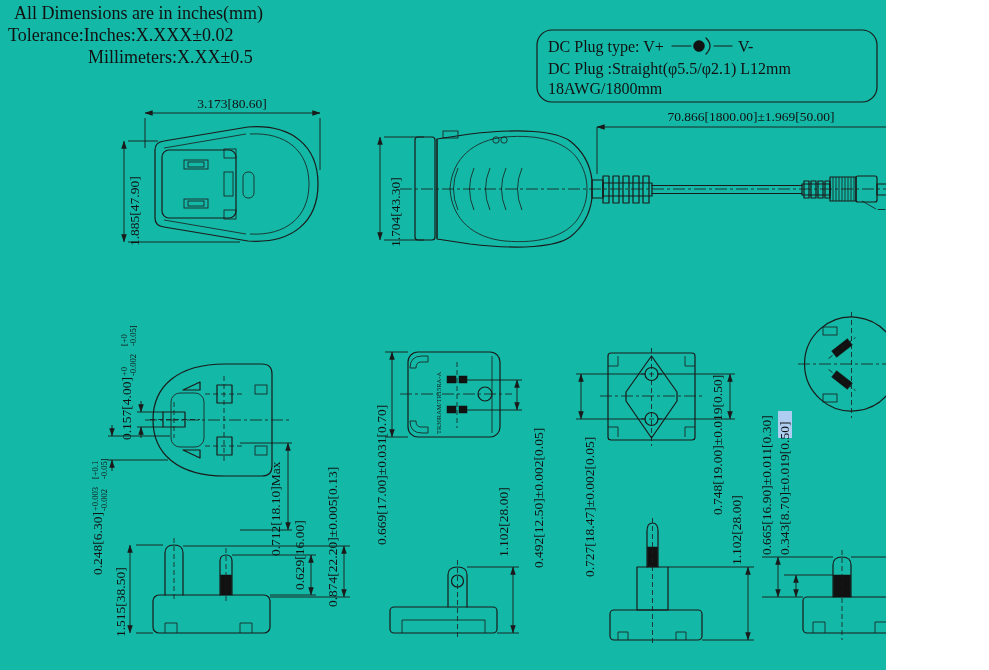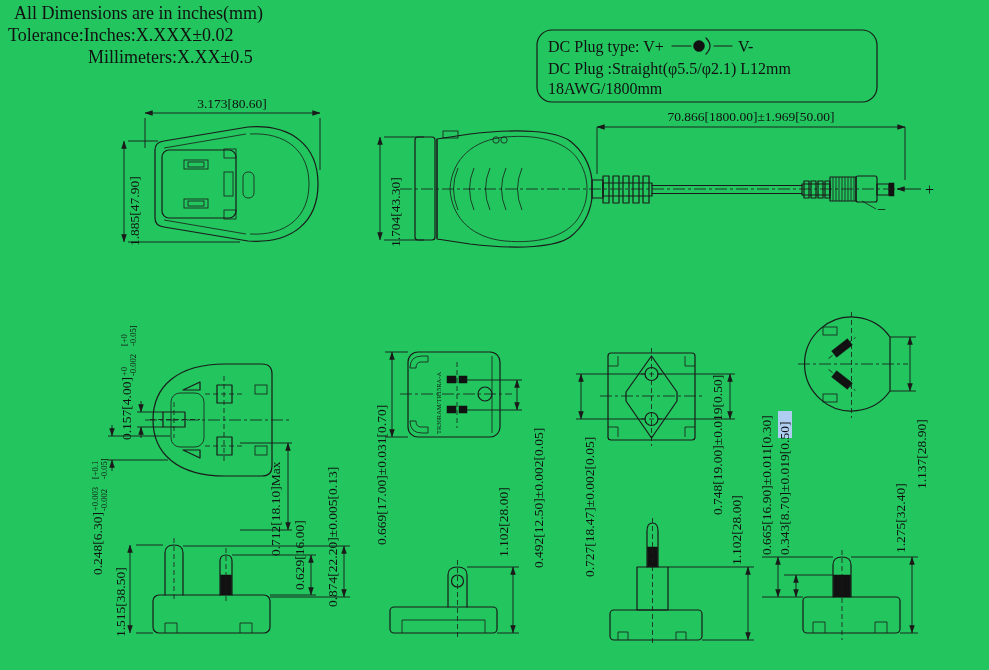--- a/index.html
+++ b/index.html
@@ -1,16 +1,16 @@
 <!DOCTYPE html>
 <html><head>
 <meta charset="utf-8">
 <style>
   html,body{margin:0;padding:0;background:#fff;}
-  .canvas{position:relative;width:989px;height:670px;background:#22c55e;overflow:hidden;}
+  .canvas{position:relative;width:886px;height:670px;background:#14b8a6;overflow:hidden;}
   svg text{fill:#111;font-family:"Liberation Serif","DejaVu Serif",serif;}
   .ln{fill:none;stroke:#1a1a1a;stroke-width:1.2;stroke-linejoin:round;stroke-linecap:round;}
   .thin{fill:none;stroke:#1a1a1a;stroke-width:0.8;}
   .dimln{fill:none;stroke:#1a1a1a;stroke-width:0.9;}
   .cl{fill:none;stroke:#1a1a1a;stroke-width:0.8;stroke-dasharray:12 3 3 3;}
   .dsh{fill:none;stroke:#1a1a1a;stroke-width:0.8;stroke-dasharray:5 3;}
   .fillb{fill:#111;stroke:#111;stroke-width:0.5;}
   .dim{font-size:13.5px;letter-spacing:0px;}
   .dims{font-size:8.5px;}
   .notetxt{font-size:18px;}

